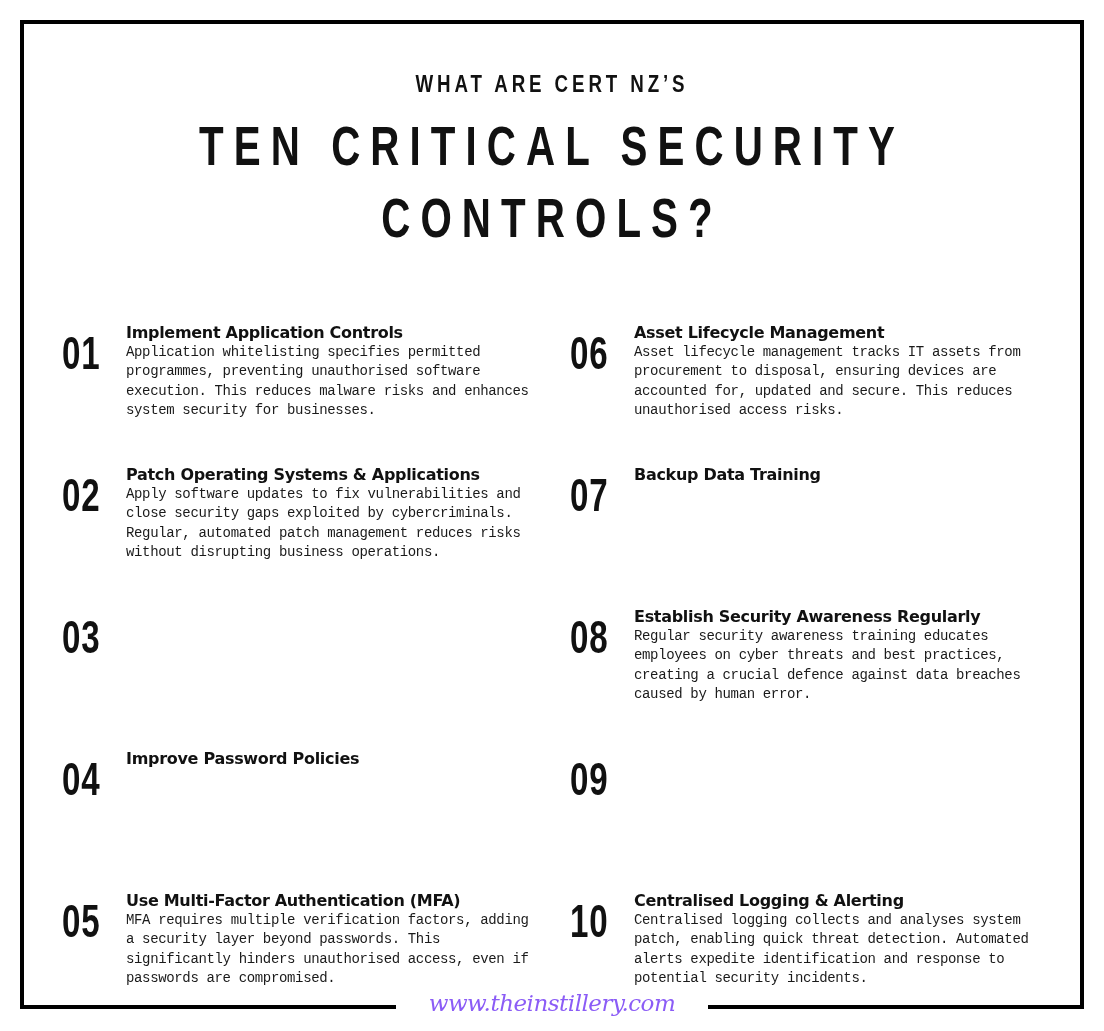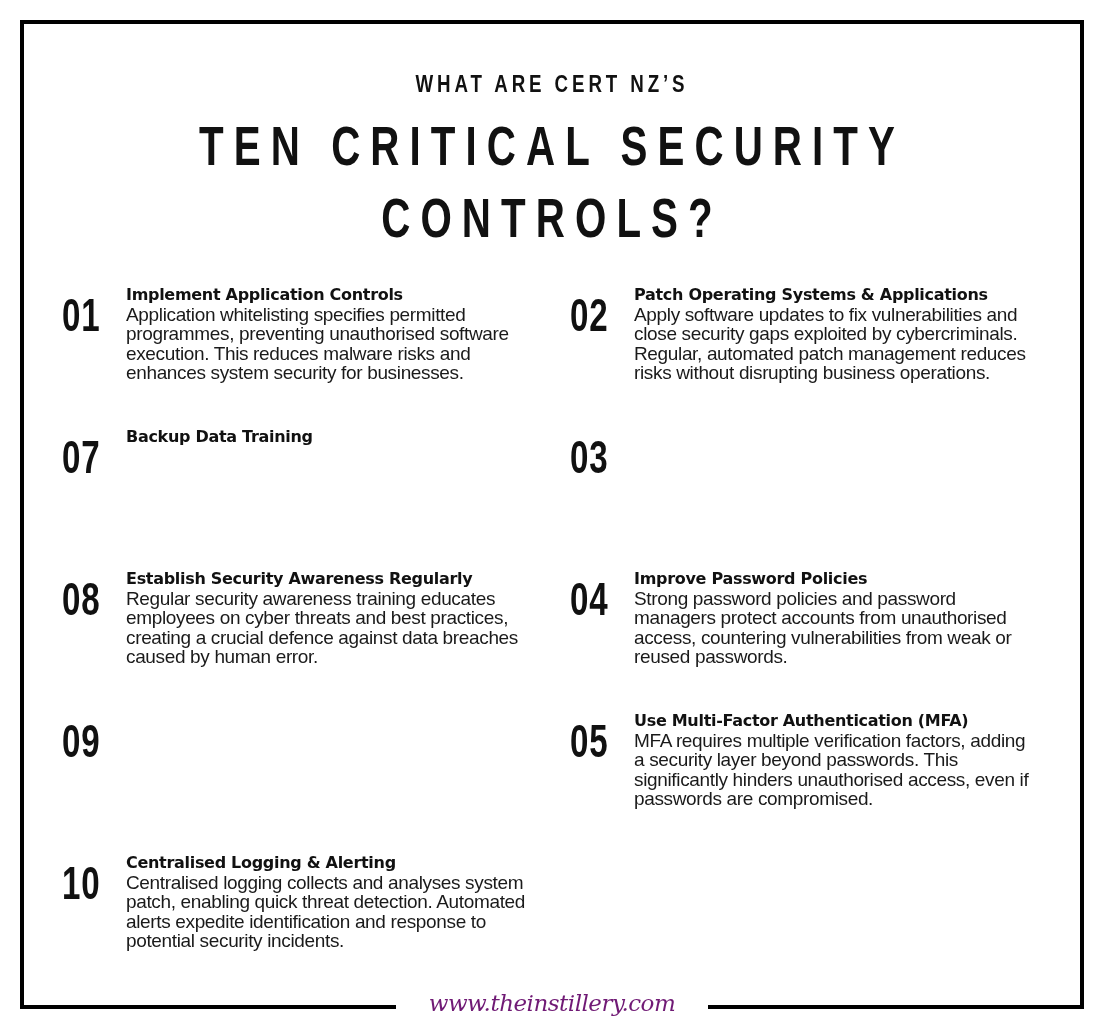--- a/index.html
+++ b/index.html
@@ -8,51 +8,51 @@
       position: absolute; left: 20px; top: 20px; width: 1056px; height: 981px;
       border: 4px solid #000; box-sizing: content-box; border-bottom: none;
     }
     .bottom-line-left, .bottom-line-right {
       position: absolute; top: 1005px; height: 4px; background: #000;
     }
     .bottom-line-left { left: 20px; width: 376px; }
     .bottom-line-right { left: 708px; width: 376px; }
     .footer-url {
       position: absolute; top: 990px; left: 396px; width: 312px; text-align: center;
-      font-family: "DejaVu Serif", serif; font-style: italic; font-size: 23px; color: #701a75;
+      font-family: "DejaVu Serif", serif; font-style: italic; font-size: 23px; color: #8b5cf6;
       letter-spacing: -0.5px;
     }
     .subtitle {
       position: absolute; top: 70px; left: 0; width: 1104px; text-align: center;
       font-family: "Liberation Sans Narrow", "Liberation Sans", sans-serif; font-weight: bold;
       font-size: 24px; letter-spacing: 5px; transform: scaleX(0.78); transform-origin: center;
     }
     .title {
       position: absolute; top: 110px; left: 0; width: 1104px; text-align: center;
       font-family: "Liberation Sans", sans-serif; font-weight: bold;
       font-size: 56px; line-height: 72px; letter-spacing: 14px;
       transform: scaleX(0.72); transform-origin: center;
     }
     .grid {
       position: absolute; top: 285px; left: 62px; width: 980px;
       display: grid; grid-template-columns: 508px 472px; grid-auto-rows: 142px;
     }
-    .item { position: relative; display: flex; }
+    .item { position: relative; display: flex; margin-top: 38px; }
     .num {
       width: 64px; flex: 0 0 64px; font-family: "Liberation Sans", sans-serif; font-weight: bold;
       font-size: 46px; line-height: 56px; margin-top: 2px;
       transform: scaleX(0.72); transform-origin: left center; letter-spacing: 1px;
     }
     .text { flex: 1; }
     .item-title {
       font-family: "DejaVu Sans", sans-serif; font-weight: bold; font-size: 16px; line-height: 20px;
       letter-spacing: -0.3px; white-space: nowrap;
     }
     .item-desc {
-      font-family: Liberation Sans, sans-serif; font-size: 19px; line-height: 19.3px; color: #1a1a1a;
+      font-family: Liberation Mono, monospace; font-size: 14px; line-height: 19.3px; color: #1a1a1a;
       letter-spacing: -0.35px; width: 405px;
     }
   </style>
 </head>
 <body>
 
 <div class="frame"></div>
 <div class="bottom-line-left"></div>
 <div class="bottom-line-right"></div>
 
@@ -61,20 +61,27 @@
   <div>TEN CRITICAL SECURITY</div>
   <div>CONTROLS?</div>
 </div>
 
 <div class="grid">
   <div class="item">
     <div class="num">01</div>
     <div class="text">
       <div class="item-title">Implement Application Controls</div>
       <div class="item-desc">Application whitelisting specifies permitted programmes, preventing unauthorised software execution. This reduces malware risks and enhances system security for businesses.</div>
+    </div>
+  </div>
+  <div class="item">
+    <div class="num">06</div>
+    <div class="text">
+      <div class="item-title">Asset Lifecycle Management</div>
+      <div class="item-desc">Asset lifecycle management tracks IT assets from procurement to disposal, ensuring devices are accounted for, updated and secure. This reduces unauthorised access risks.</div>
     </div>
   </div>
   <div class="item">
     <div class="num">02</div>
     <div class="text">
       <div class="item-title">Patch Operating Systems &amp; Applications</div>
       <div class="item-desc">Apply software updates to fix vulnerabilities and close security gaps exploited by cybercriminals. Regular, automated patch management reduces risks without disrupting business operations.</div>
     </div>
   </div>
   <div class="item">
@@ -90,21 +97,20 @@
     <div class="num">08</div>
     <div class="text">
       <div class="item-title">Establish Security Awareness Regularly</div>
       <div class="item-desc">Regular security awareness training educates employees on cyber threats and best practices, creating a crucial defence against data breaches caused by human error.</div>
     </div>
   </div>
   <div class="item">
     <div class="num">04</div>
     <div class="text">
       <div class="item-title">Improve Password Policies</div>
-      <div class="item-desc">Strong password policies and password managers protect accounts from unauthorised access, countering vulnerabilities from weak or reused passwords.</div>
     </div>
   </div>
   <div class="item">
     <div class="num">09</div>
   </div>
   <div class="item">
     <div class="num">05</div>
     <div class="text">
       <div class="item-title">Use Multi-Factor Authentication (MFA)</div>
       <div class="item-desc">MFA requires multiple verification factors, adding a security layer beyond passwords. This significantly hinders unauthorised access, even if passwords are compromised.</div>

